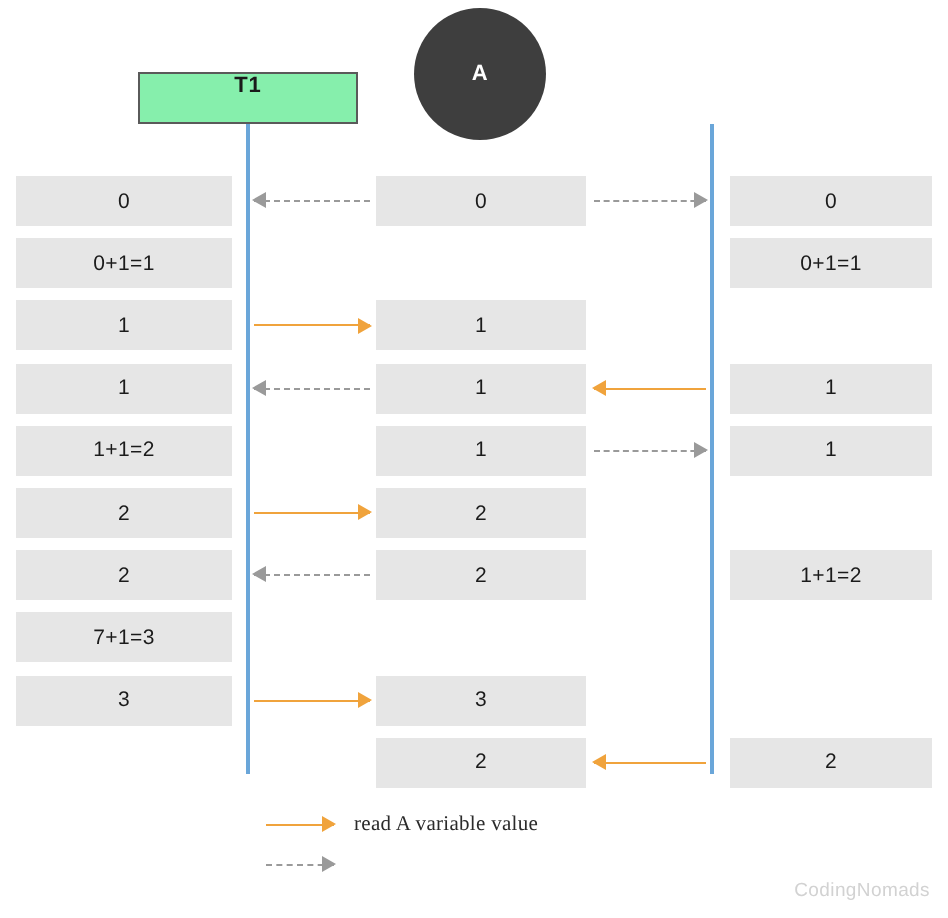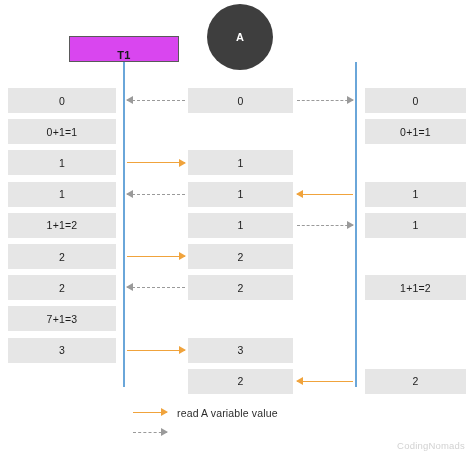--- a/index.html
+++ b/index.html
@@ -23,22 +23,22 @@
     color:#ffffff;font-size:11px;font-weight:600;
     letter-spacing:.3px;
   }
 
   
   .thread-box{
     position:absolute;
     width:110px;height:26px;
     box-sizing:border-box;
     border:1.3px solid #5a5a5a;
-    background:#d946ef;
-    display:flex;align-items:flex-end;justify-content:center;
+    background:#86efac;
+    display:flex;align-items:flex-start;justify-content:center;
     font-size:11px;font-weight:700;color:#1a1a1a;
     letter-spacing:.4px;
   }
   #tbox-t1{left:69px;top:36px;}
   #tbox-t2{left:300px;top:36px;}
 
   
   .lifeline{
     position:absolute;
     width:2.2px;
@@ -95,21 +95,21 @@
   
   .legend{position:absolute;left:133px;top:404px;}
   .legend-row{
     display:flex;align-items:center;
     height:17px;margin-bottom:3px;
   }
   .legend-swatch{
     position:relative;width:34px;height:11px;margin-right:10px;flex:0 0 34px;
   }
   .legend-label{
-    font-size:10.5px;color:#2b2b2b;white-space:nowrap;letter-spacing:.15px;
+    font-size:10.5px;color:#2b2b2b;white-space:nowrap;letter-spacing:.15px;font-family:Liberation Serif, serif;
   }
 
   
   .watermark{
     position:absolute;right:9px;bottom:8px;
     font-size:9.5px;color:#d2d2d2;letter-spacing:.2px;
   }
 </style>
 </head>
 <body>

